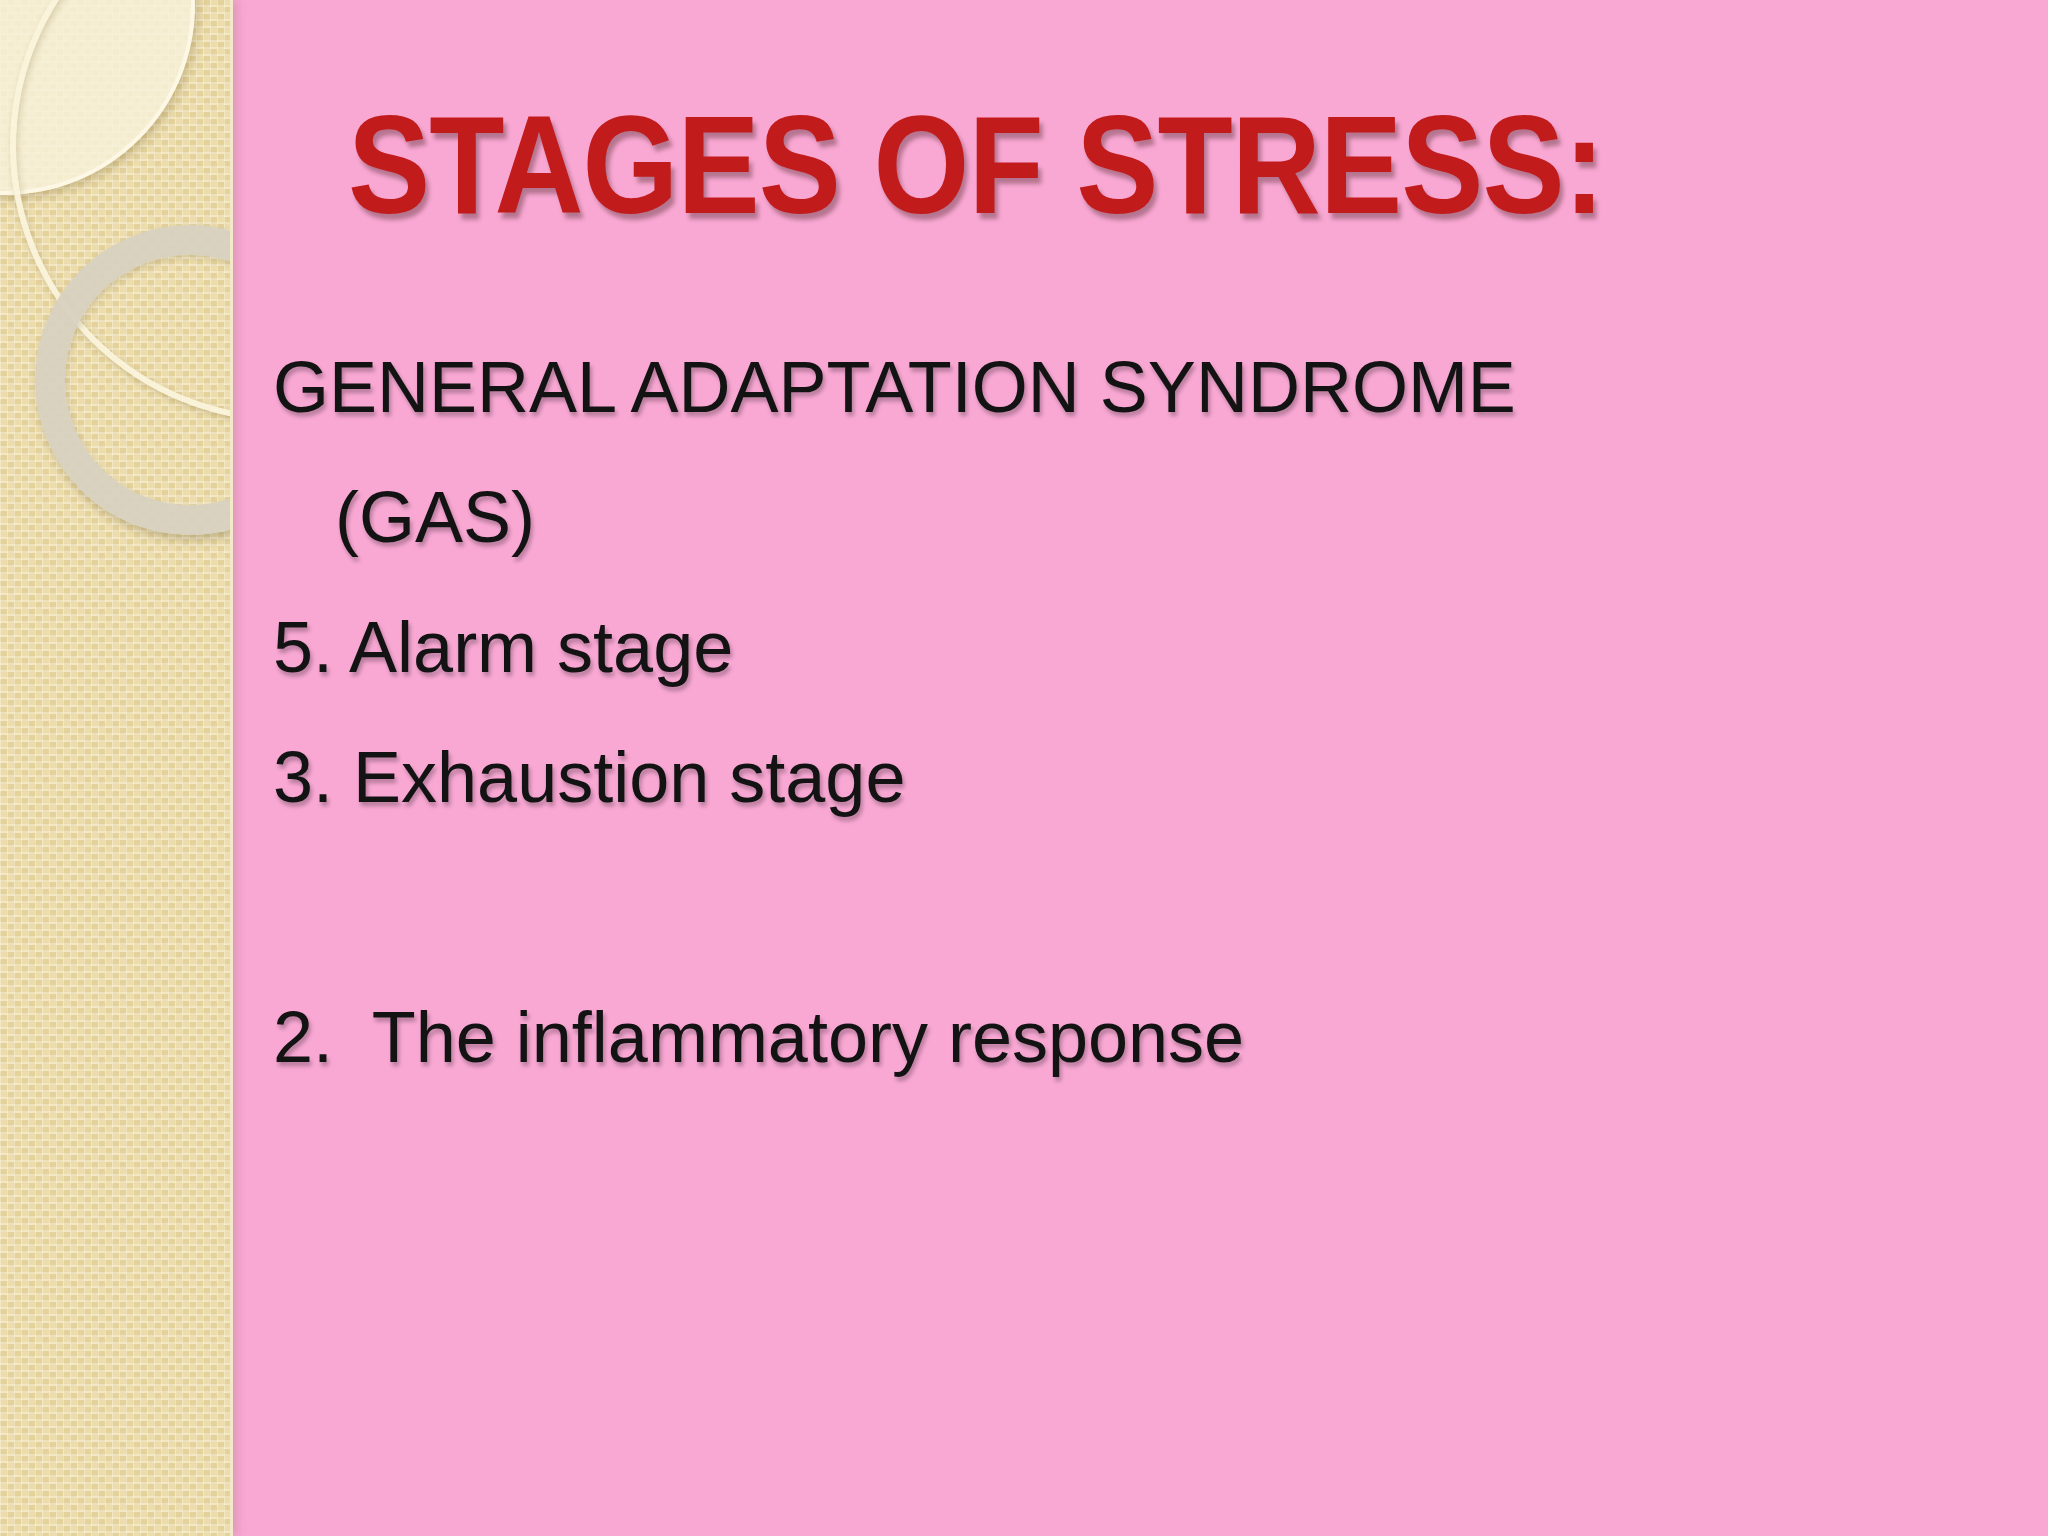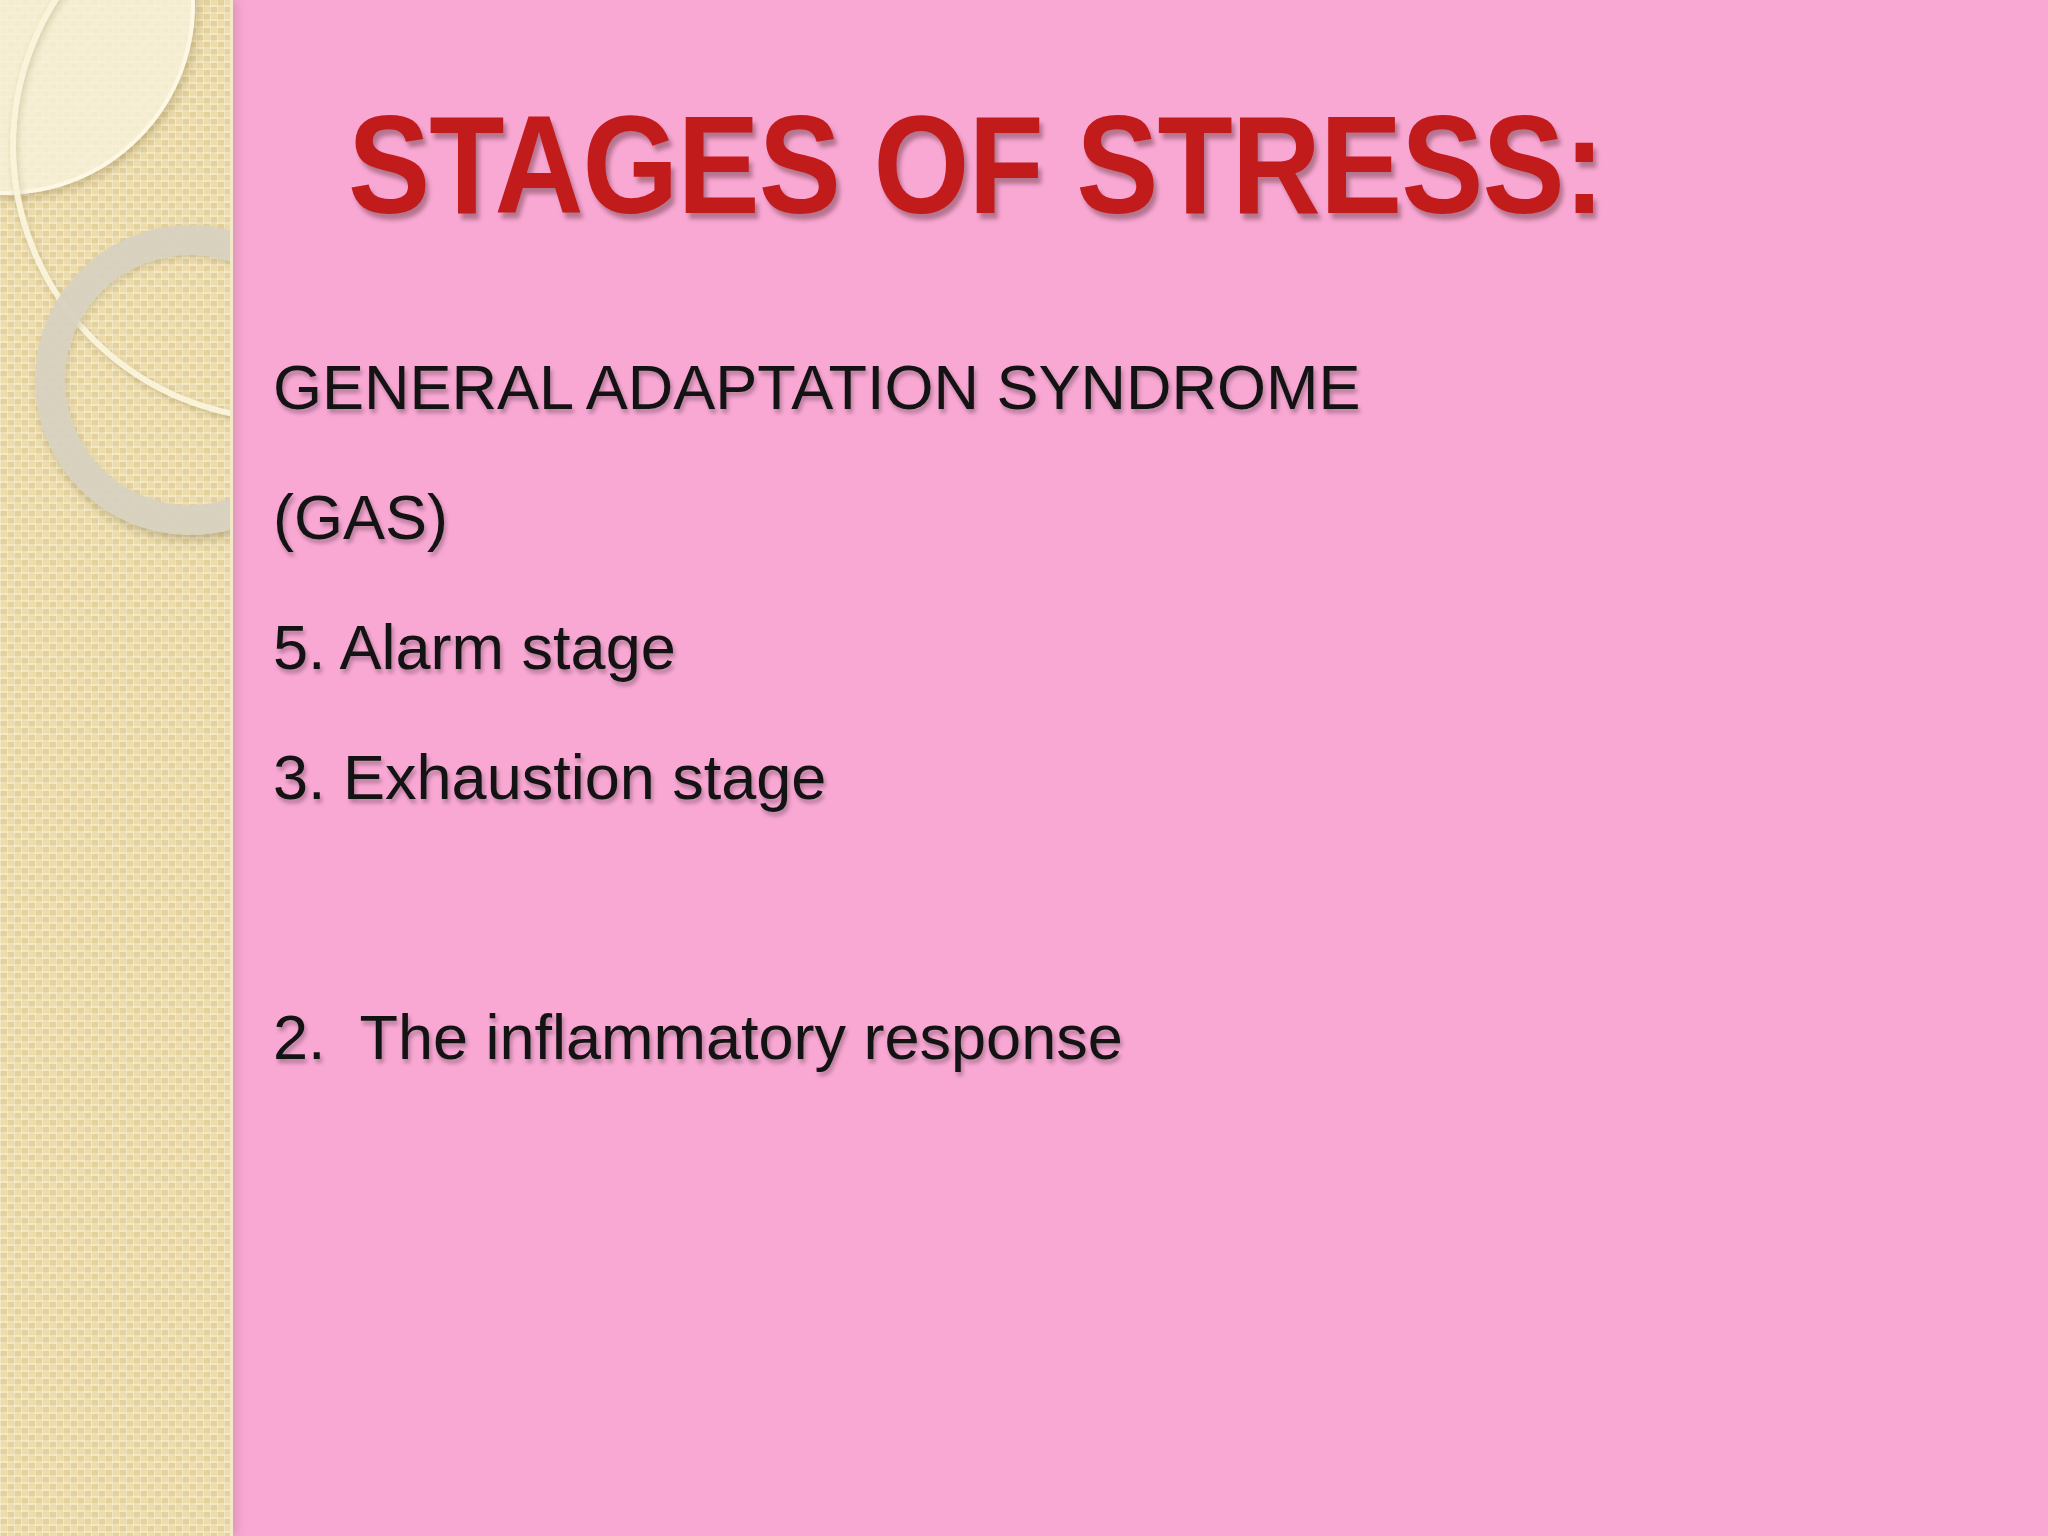--- a/index.html
+++ b/index.html
@@ -50,26 +50,26 @@
     position:absolute;left:348px;top:92px;
     margin:0;
     font-size:140px;font-weight:bold;line-height:145px;
     letter-spacing:-1px;
     transform:scaleX(0.88);transform-origin:left top;
     white-space:nowrap;
     text-shadow:4px 6px 5px rgba(80,40,40,.40);
   }
   .body-text{
     position:absolute;left:273px;top:322px;right:30px;
-    font-size:63px;line-height:130px;
+    font-size:72px;line-height:130px;
     color:#131313;
     text-shadow:2px 4px 4px rgba(0,0,0,.28);
   }
   .line{white-space:pre-wrap;}
-  .indent{}
+  .indent{margin-left:62px;}
   .spacer{height:130px;}
 </style>
 </head>
 <body>
 
 <div class="slide" style="background: #f9a8d4;">
 
   <div class="strip" style="background-color: rgb(234, 218, 166);">
     <div class="light-disc"></div>
     <div class="thin-ring"></div>

